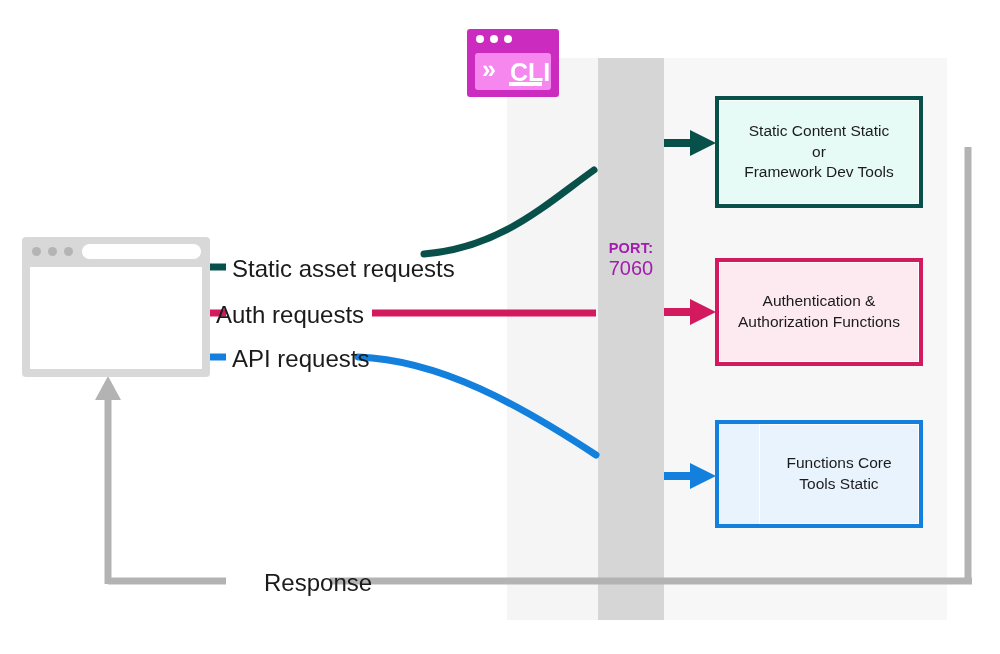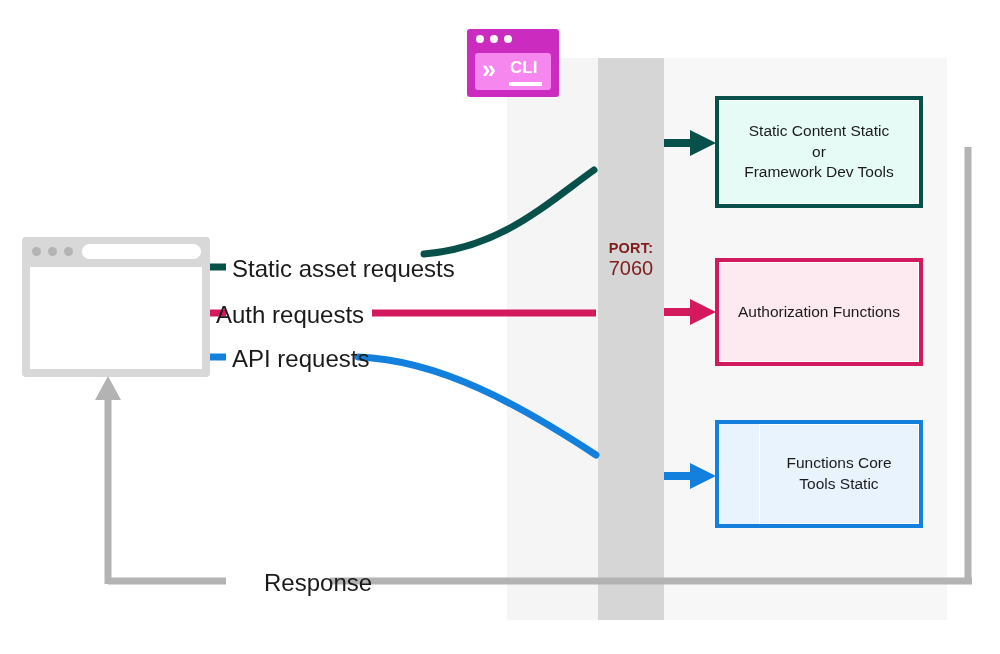--- a/index.html
+++ b/index.html
@@ -33,21 +33,21 @@
   .svc-static{left:715px;top:96px;width:208px;height:112px;
     border-color:#08504a;background:#e7fbf6;}
   .svc-auth{left:715px;top:258px;width:208px;height:108px;
     border-color:#d31a5e;background:#fdeaf1;}
   .svc-func{left:715px;top:420px;width:208px;height:108px;
     border-color:#1380dd;background:#e8f3fd;padding-left:40px;}
 
   
   .port-label{
     position:absolute;left:598px;top:240px;width:66px;
-    text-align:center;color:#7f1d1d;
+    text-align:center;color:#a21caf;
   }
   .port-label .port-word{font-size:14.5px;font-weight:bold;letter-spacing:.2px;}
   .port-label .port-num{font-size:20px;font-weight:normal;margin-top:1px;}
 
   
   .req-label{
     position:absolute;
     font-size:24px;color:#1b1b1b;white-space:nowrap;
   }
   .lbl-static{left:232px;top:255px;}
@@ -95,21 +95,21 @@
   }
   .cli .glyph{
     position:relative;width:62px;height:30px;
   }
   .cli .chev{
     position:absolute;color:#ffffff;font-size:25px;font-weight:bold;
     line-height:1;left:0px;top:0px;letter-spacing:-5px;
   }
   .cli .cli-text{
     position:absolute;left:28px;top:1px;
-    color:#ffffff;font-size:17px;font-weight:bold;letter-spacing:0px;
+    color:#ffffff;font-size:25px;font-weight:bold;letter-spacing:0px;
     font-family:"Liberation Sans", sans-serif;
   }
   .cli .ul{
     position:absolute;left:27px;top:25px;width:33px;height:4px;background:#ffffff;
   }
 </style>
 </head>
 <body>
 
 <div id="stage">
@@ -211,20 +211,21 @@
         <div>Static Content Static</div>
         <div>or</div>
         <div>Framework Dev Tools</div>
       </div>
     </div>
   </div>
 
   <div class="svc-box svc-auth">
     <div class="inner">
       <div>
+        <div>Authentication &amp;</div>
         <div>Authorization Functions</div>
       </div>
     </div>
   </div>
 
   <div class="svc-box svc-func">
     <div class="inner">
       <div>
         <div>Functions Core</div>
         <div>Tools Static</div>

